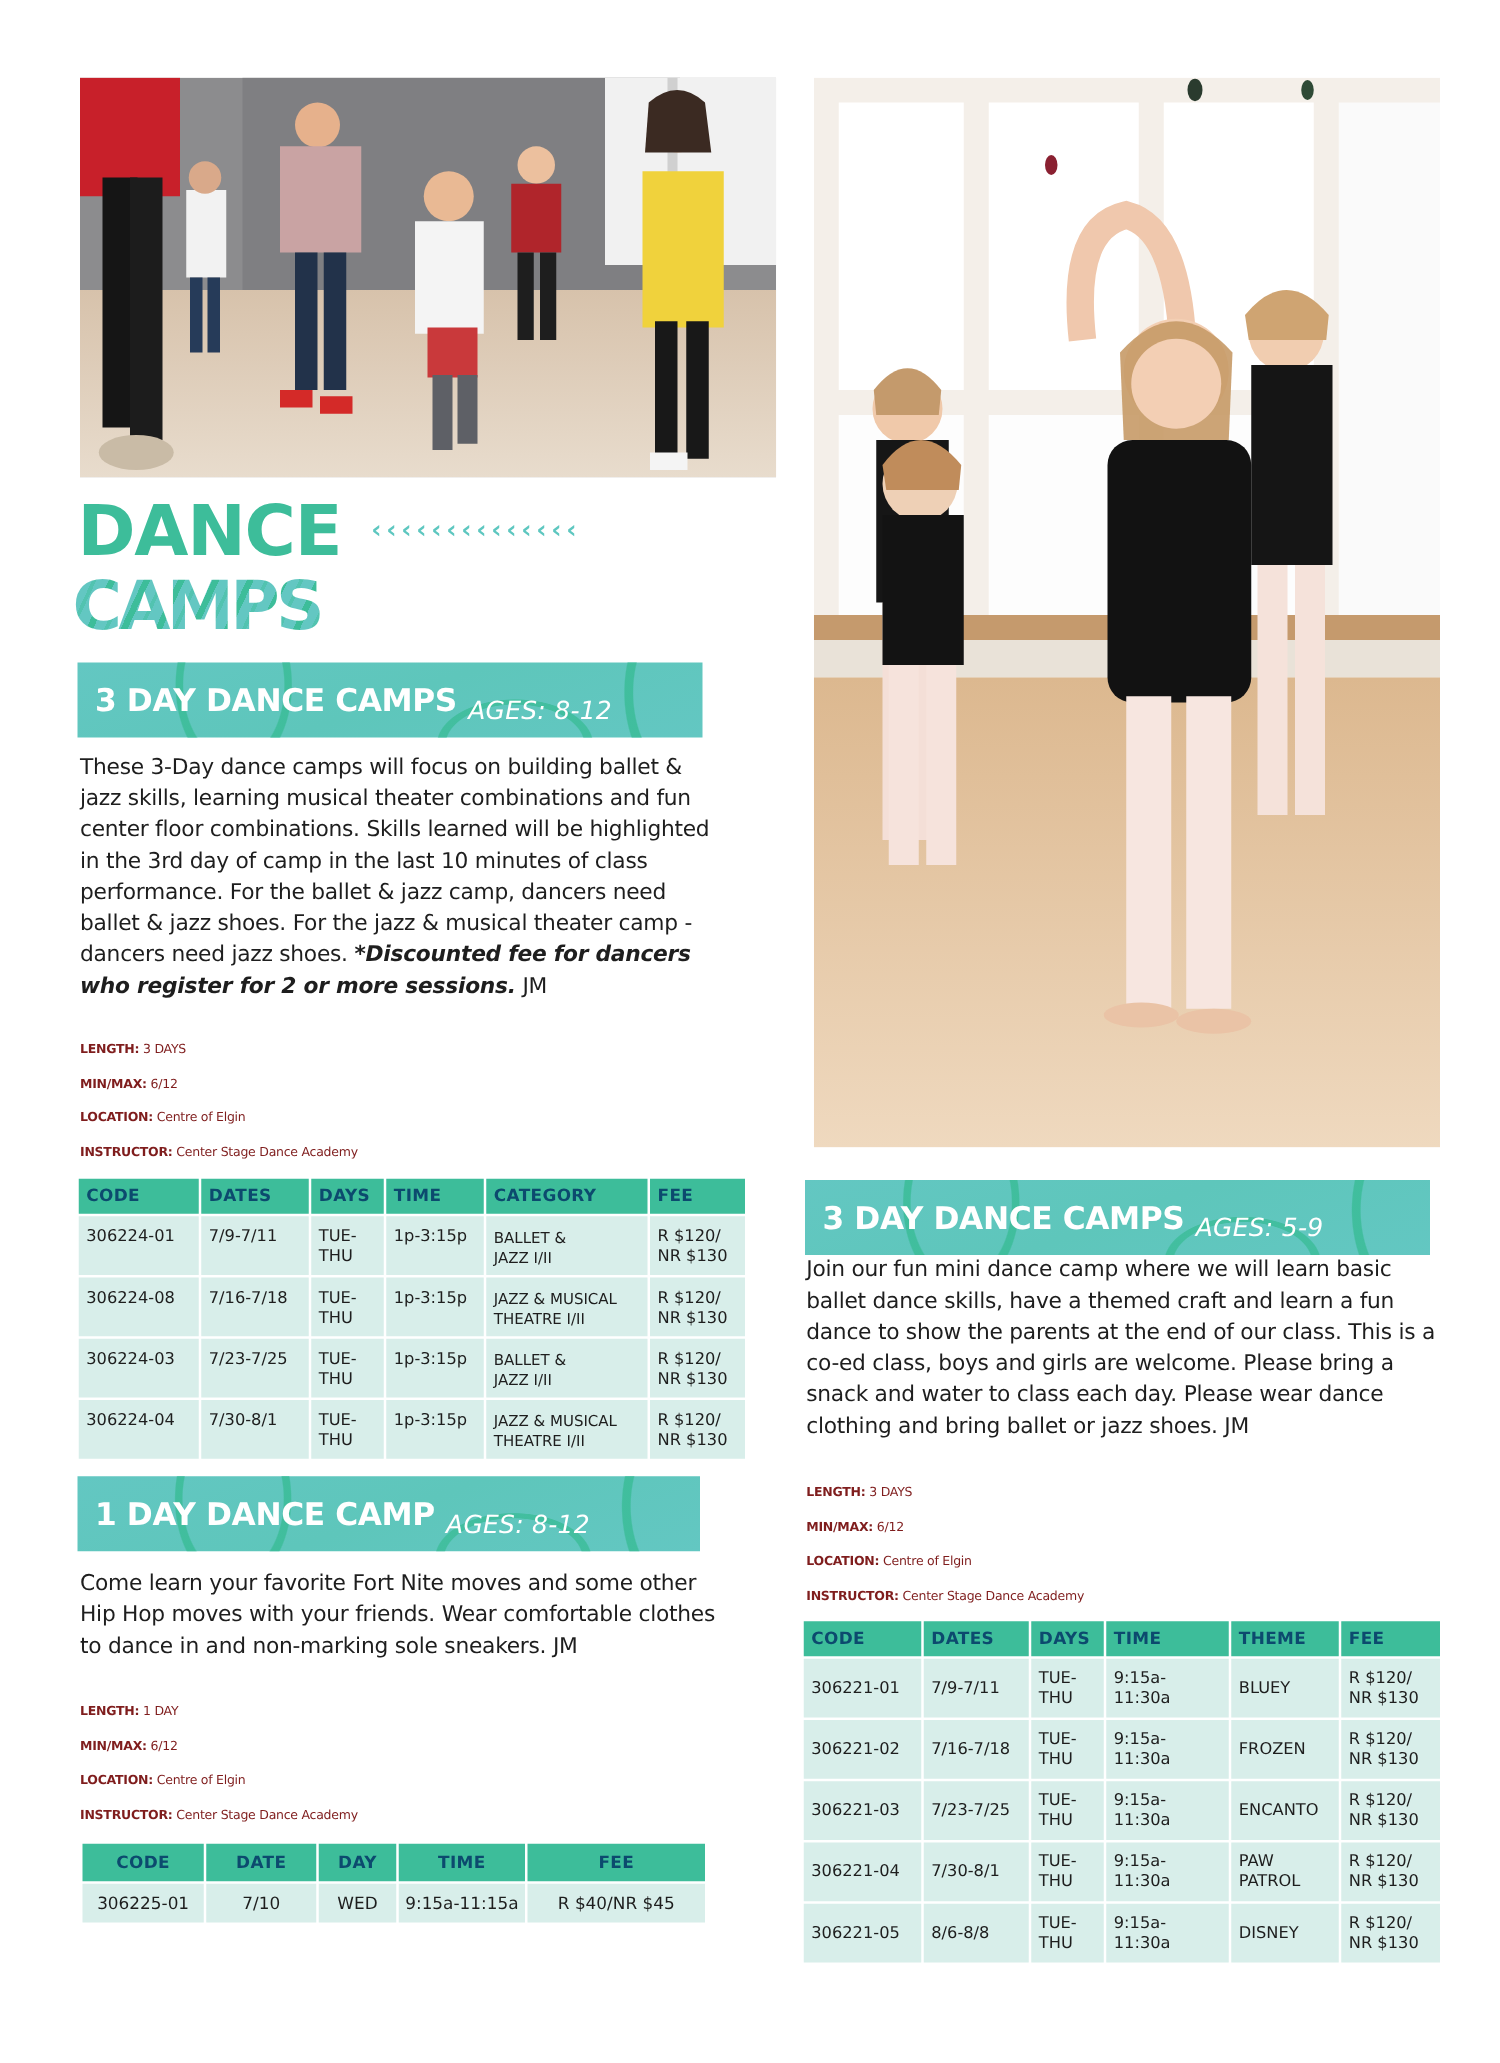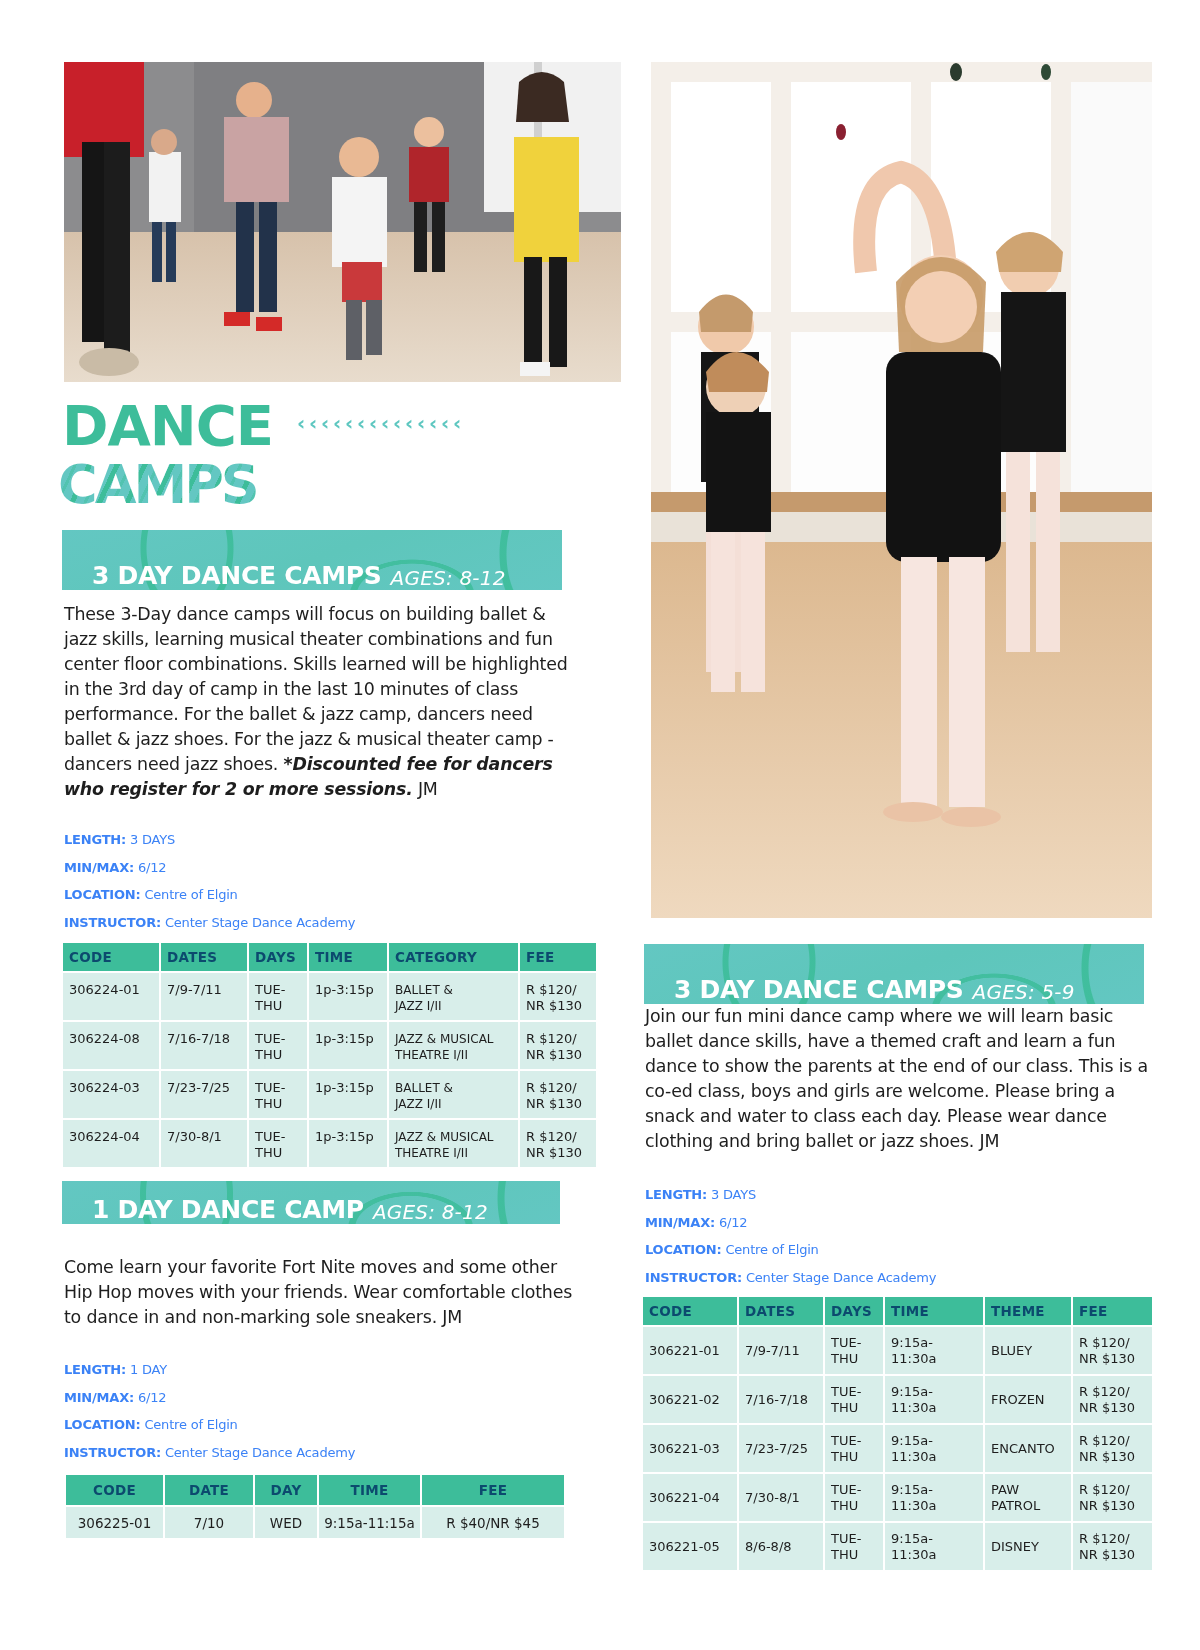--- a/index.html
+++ b/index.html
@@ -35,37 +35,37 @@
   }
 
   
   .band {
     position: absolute; height: 60px; overflow: hidden;
     background:
       radial-gradient(ellipse 60px 90px at 25% 30%, transparent 40px, rgba(61,189,154,0.9) 41px, rgba(61,189,154,0.9) 46px, transparent 47px),
       radial-gradient(ellipse 120px 70px at 70% 110%, transparent 55px, rgba(61,189,154,0.85) 56px, rgba(61,189,154,0.85) 62px, transparent 63px),
       radial-gradient(ellipse 80px 120px at 98% 40%, transparent 45px, rgba(61,189,154,0.9) 46px, rgba(61,189,154,0.9) 52px, transparent 53px),
       linear-gradient(160deg, #63c7c2 0%, #5ec6bb 50%, #63c7c2 100%);
-    color: #ffffff; display: flex; align-items: flex-end; padding-left: 30px;
+    color: #ffffff; display: flex; align-items: center; padding-left: 14px;
     white-space: nowrap;
   }
   .band .band-title { font-family: "DejaVu Sans", sans-serif; font-weight: bold; font-size: 25px; letter-spacing: -0.3px; }
   .band .band-ages { font-family: "DejaVu Sans", sans-serif; font-style: italic; font-size: 20px; margin-left: 9px; letter-spacing: 0.2px; margin-top: 16px; }
   #band-3day-older { left: 62px; top: 530px; width: 500px; height: 60px; }
-  #band-1day { left: 62px; top: 1181px; width: 498px; height: 43px; }
+  #band-1day { left: 62px; top: 1181px; width: 498px; height: 60px; }
   #band-3day-young { left: 644px; top: 944px; width: 500px; height: 60px; }
 
   
   .desc { position: absolute; font-family: "DejaVu Sans", sans-serif; font-size: 17.4px; line-height: 25px; color: #1e1e1e; letter-spacing: -0.2px; }
   .desc em { font-weight: bold; font-style: italic; }
   #desc-3day-older { left: 64px; top: 602px; width: 510px; }
   #desc-1day { left: 64px; top: 1255px; width: 510px; }
   #desc-3day-young { left: 645px; top: 1004px; width: 510px; }
 
-  .info { position: absolute; font-family: "DejaVu Sans", sans-serif; font-size: 13px; line-height: 27.5px; color: #3b82f6; letter-spacing: -0.2px; }
+  .info { position: absolute; font-family: "DejaVu Sans", sans-serif; font-size: 10px; line-height: 27.5px; color: #7f1d1d; letter-spacing: -0.2px; }
   .info .lbl { font-weight: bold; }
   #info-3day-older { left: 64px; top: 826px; }
   #info-1day { left: 64px; top: 1356px; }
   #info-3day-young { left: 645px; top: 1181px; }
 
   
   table.sched { position: absolute; border-collapse: separate; border-spacing: 2px; table-layout: fixed; font-family: "DejaVu Sans", sans-serif; }
   table.sched th {
     background: #3dbd9a; color: #0c4a6e; font-weight: bold; font-size: 13.5px; text-align: left;
     padding: 0 6px; height: 28px; letter-spacing: 0.3px;

